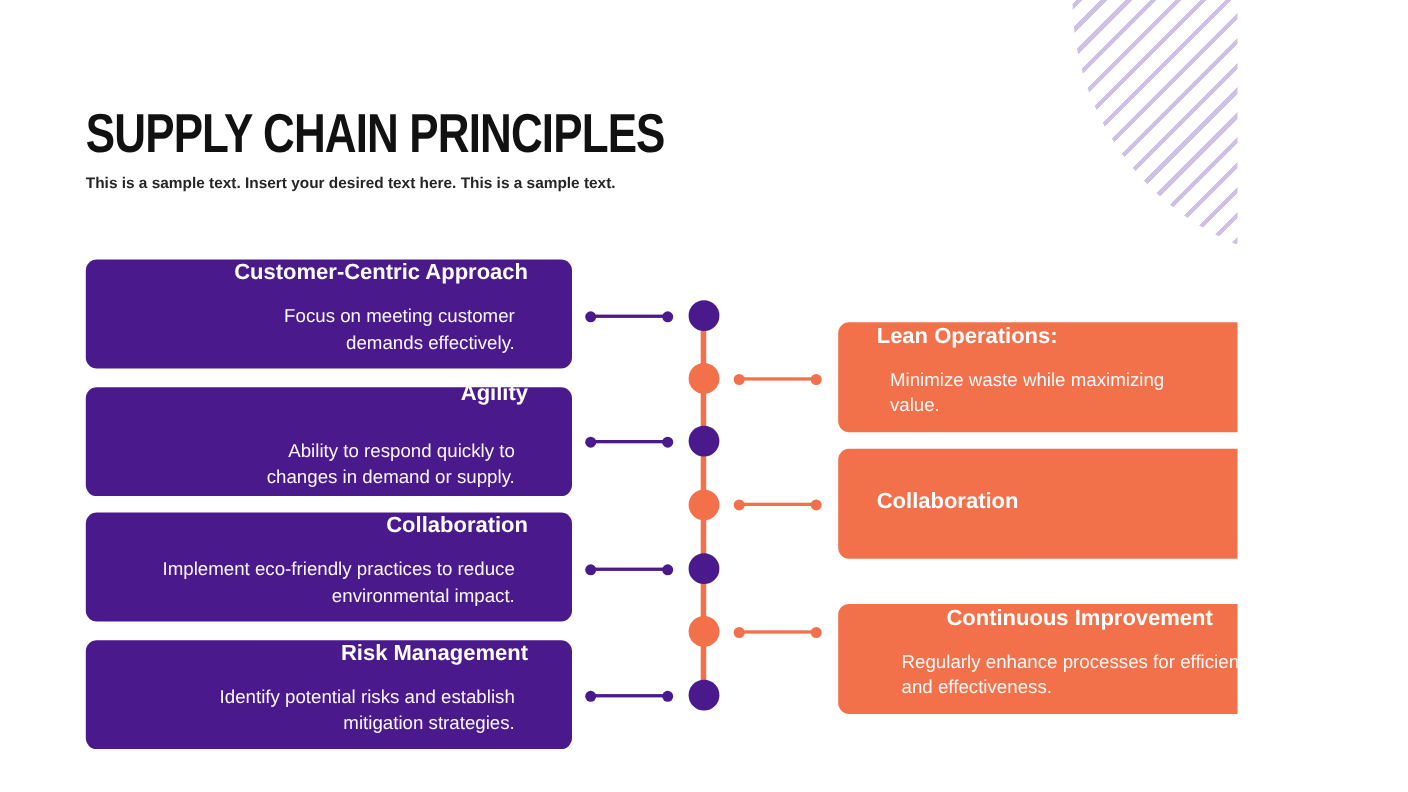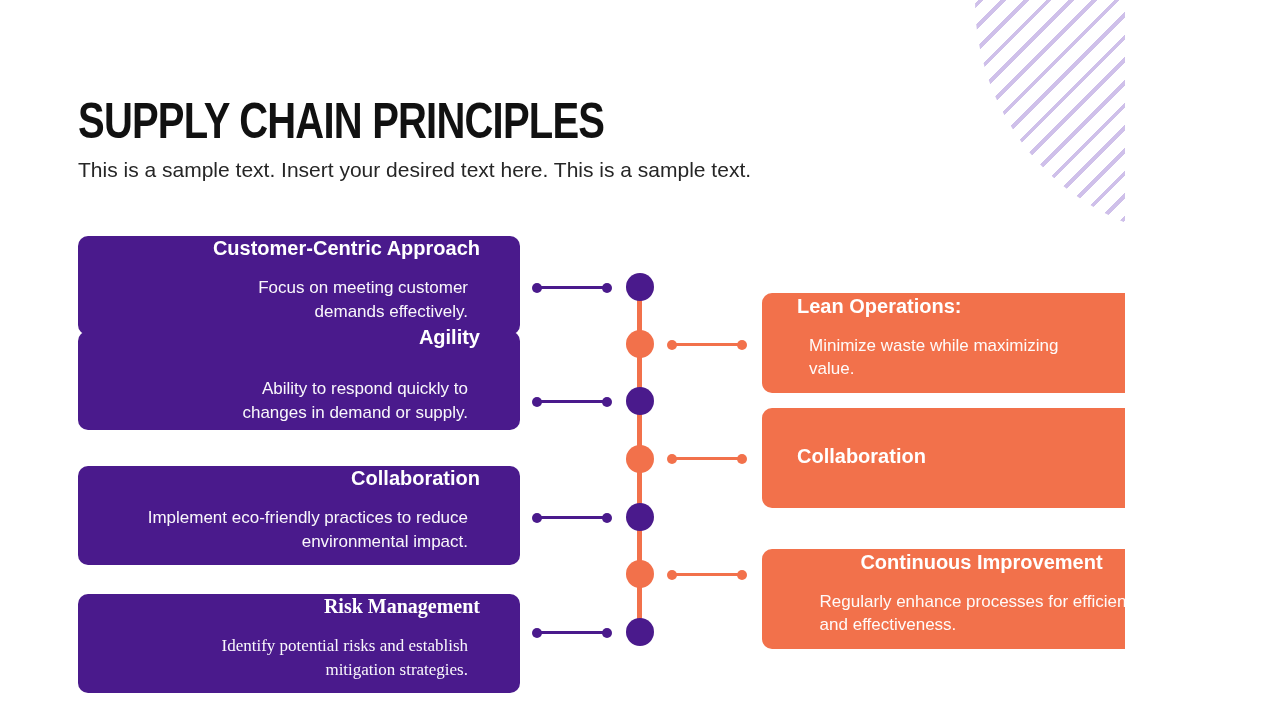--- a/index.html
+++ b/index.html
@@ -36,23 +36,24 @@
     color: #111111;
     transform: scaleX(0.8);
     transform-origin: left center;
     white-space: nowrap;
   }
   .subtitle {
     position: absolute;
     left: 78px;
     top: 158px;
     margin: 0;
-    font-size: 21px;
+    font-size: 14px;
     color: #262626;
     white-space: nowrap;
+    font-weight: bold;
   }
 
   
   .panel {
     position: absolute;
     box-sizing: border-box;
     border-radius: 10px;
     color: #ffffff;
     display: flex;
     flex-direction: column;
@@ -60,21 +61,21 @@
   }
   .panel .panel-title { margin: 0 0 3px 0; font-size: 20px; font-weight: bold; line-height: 1.25; }
   .panel .panel-desc  { margin: 12px; font-size: 17px; line-height: 1.36; white-space: pre-line; opacity: 0.97; }
 
   .panel.purple {
     left: 78px; width: 442px; height: 99px;
     background: #4a1a8c;
     text-align: right;
     padding: 10px 40px 10px 26px;
   }
-  .pp1 { top: 236px; } .pp2 { top: 331px; gap: 12px; } .pp3 { top: 466px; } .pp4 { top: 594px; font-family: Liberation Serif, serif; }
+  .pp1 { top: 236px; } .pp2 { top: 352px; gap: 12px; } .pp3 { top: 466px; } .pp4 { top: 582px; }
 
   .panel.orange {
     left: 762px; width: 440px; height: 100px;
     background: #f2714b;
     text-align: left;
     padding: 10px 36px 10px 35px;
   }
   .po1 { top: 293px; } .po2 { top: 408px; } .po3 { top: 549px; align-items: center; }
 
   

